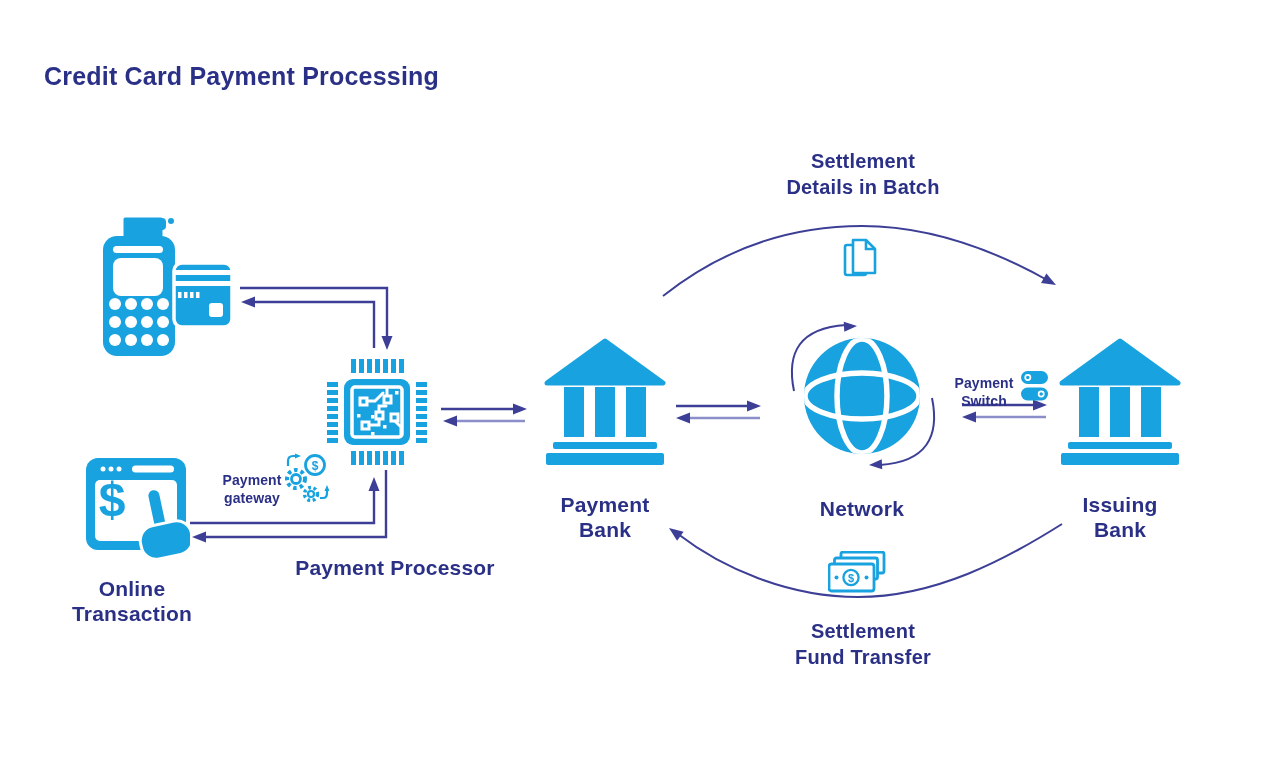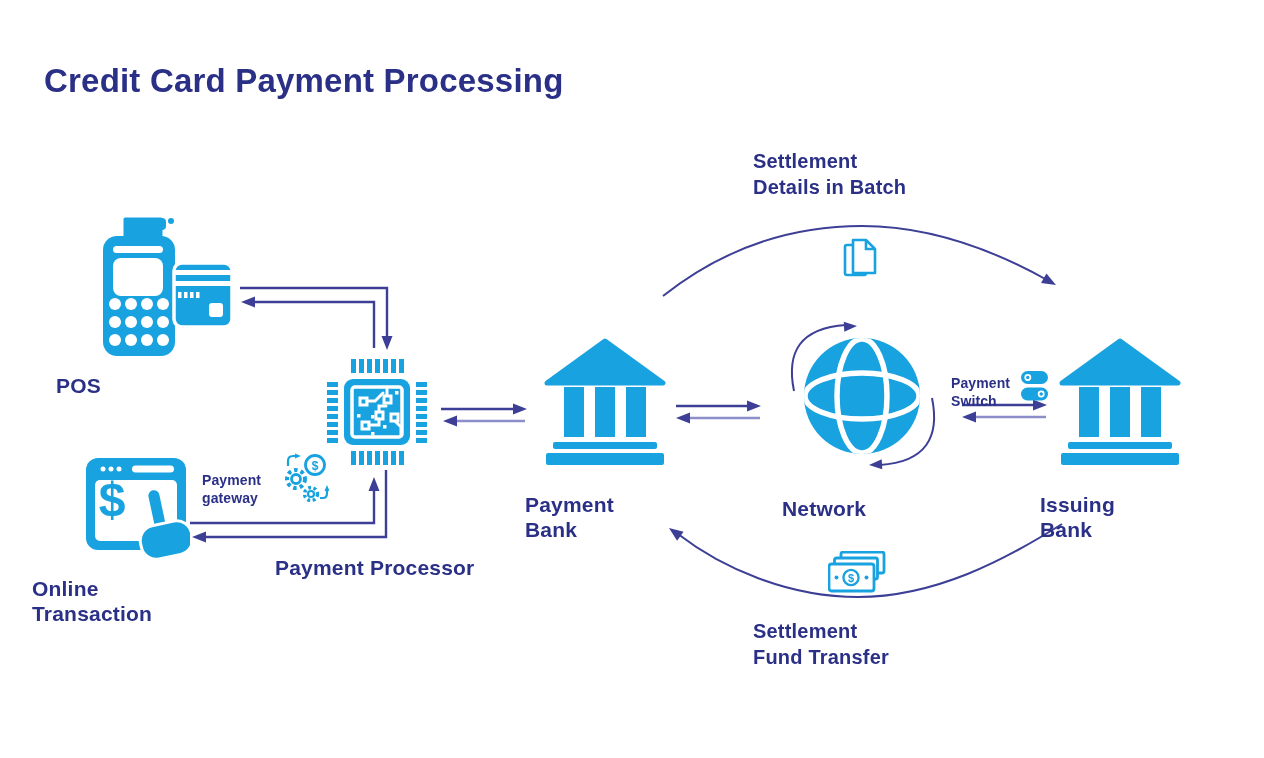--- a/index.html
+++ b/index.html
@@ -15,28 +15,28 @@
   .flow{stroke:var(--arrow,#3D3F96);stroke-width:2.4;fill:none;}
   .flow-thin{stroke:var(--arrow,#3D3F96);stroke-width:2;fill:none;}
   .flow-light{stroke:var(--arrowlight,#8B8EC9);stroke-width:2.4;fill:none;}
   .head{fill:var(--arrow,#3D3F96);stroke:none;}
   .ic-fill{fill:var(--accent,#18A2DF);}
   .ic-line{stroke:var(--accent,#18A2DF);fill:#fff;}
   .ic-line-n{stroke:var(--accent,#18A2DF);fill:none;}
   .wf{fill:#fff;}
   .ws{stroke:#fff;fill:none;}
   .lbl{
-    position:absolute;white-space:pre-line;color:var(--navy,#2B3087);
+    position:absolute;text-align:center;white-space:pre-line;color:var(--navy,#2B3087);
     font-weight:700;font-size:21px;line-height:1.17;letter-spacing:.2px;
   }
   .lbl-md{font-size:20px;line-height:1.3;}
   .lbl-sm{font-size:14px;line-height:1.3;letter-spacing:.1px;}
   .title{
     position:absolute;left:44px;top:62px;color:var(--navy,#2B3087);
-    font-size:33px;font-weight:800;letter-spacing:.2px;
+    font-size:25px;font-weight:800;letter-spacing:.2px;
   }
   svg text{font-family:"Liberation Sans",sans-serif;font-weight:700;}
 </style>
 </head>
 <body>
 
 <div id="canvas">
 
   <svg id="connectors" viewBox="0 0 1264 758">
     <g>
@@ -260,21 +260,20 @@
     <rect class="ic-line" x="6.5" y="7" width="43" height="21" rx="2" stroke-width="2.8"></rect>
     <rect class="ic-line" x="1" y="13" width="45" height="27" rx="2.5" stroke-width="2.8"></rect>
     <circle class="ic-line" cx="23" cy="26.5" r="7.6" stroke-width="2.3"></circle>
     <text x="23" y="30.5" text-anchor="middle" font-size="11" fill="var(--accent,#18A2DF)">$</text>
     <circle class="ic-fill" cx="8.5" cy="26.5" r="2"></circle>
     <circle class="ic-fill" cx="38.5" cy="26.5" r="2"></circle>
   </svg>
 
   <div class="title">Credit Card Payment Processing</div>
 
-  <div class="lbl" style="left:56px;top:374px;width:160px">POS</div>
 
   <div class="lbl" style="left:32px;top:577px;width:200px">Online
 Transaction</div>
 
   <div class="lbl" style="left:275px;top:556px;width:240px">Payment Processor</div>
 
   <div class="lbl lbl-sm" style="left:202px;top:471px;width:100px">Payment
 gateway</div>
 
   <div class="lbl" style="left:525px;top:493px;width:160px">Payment

